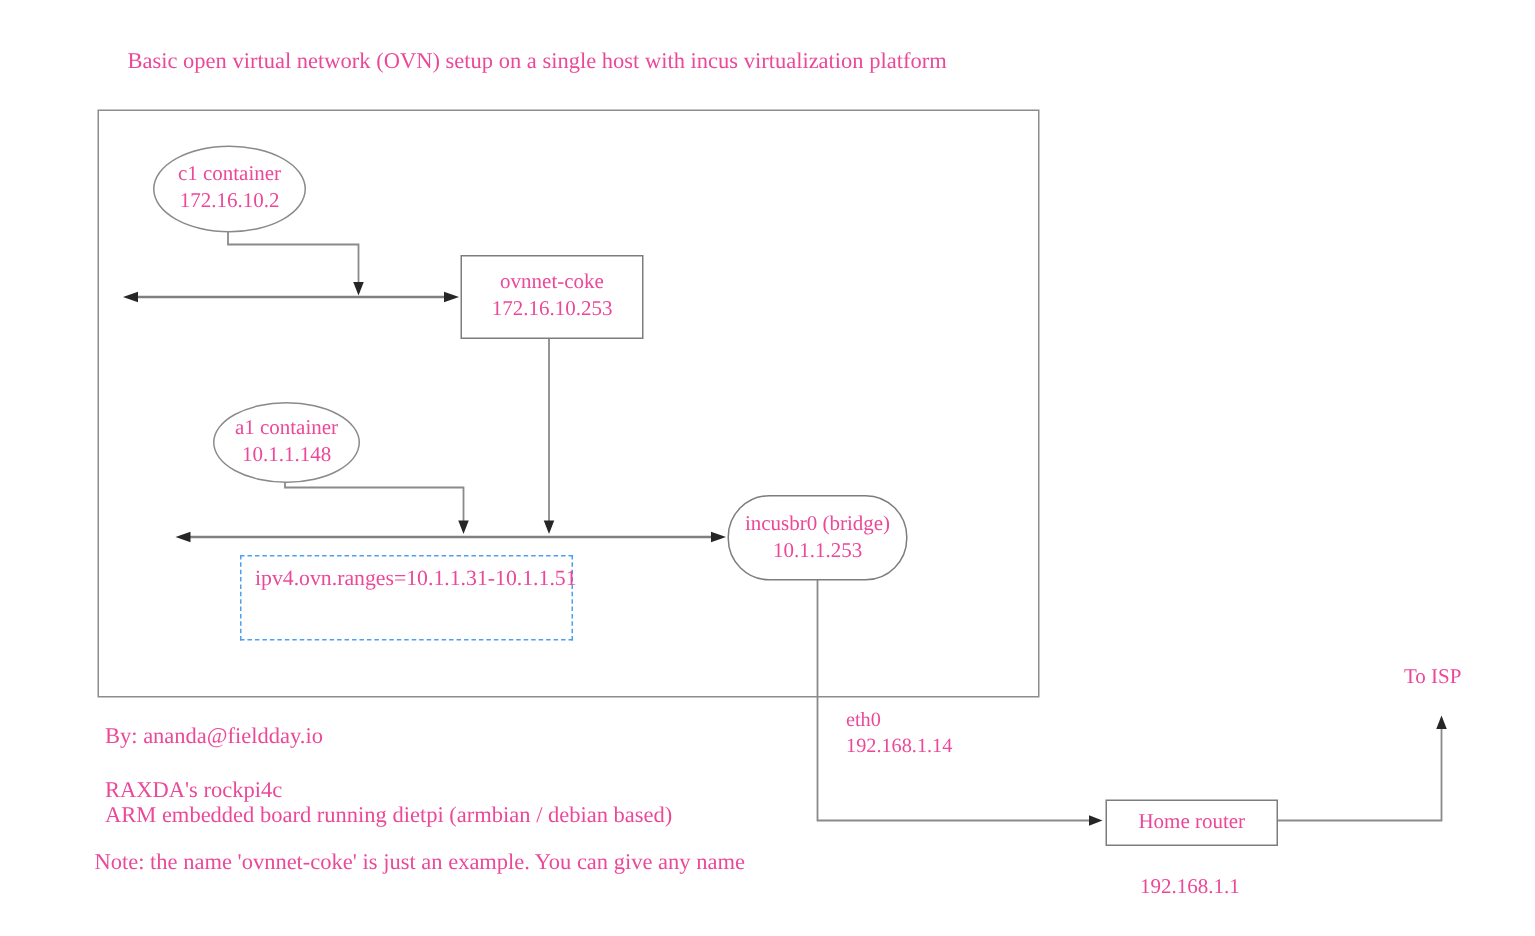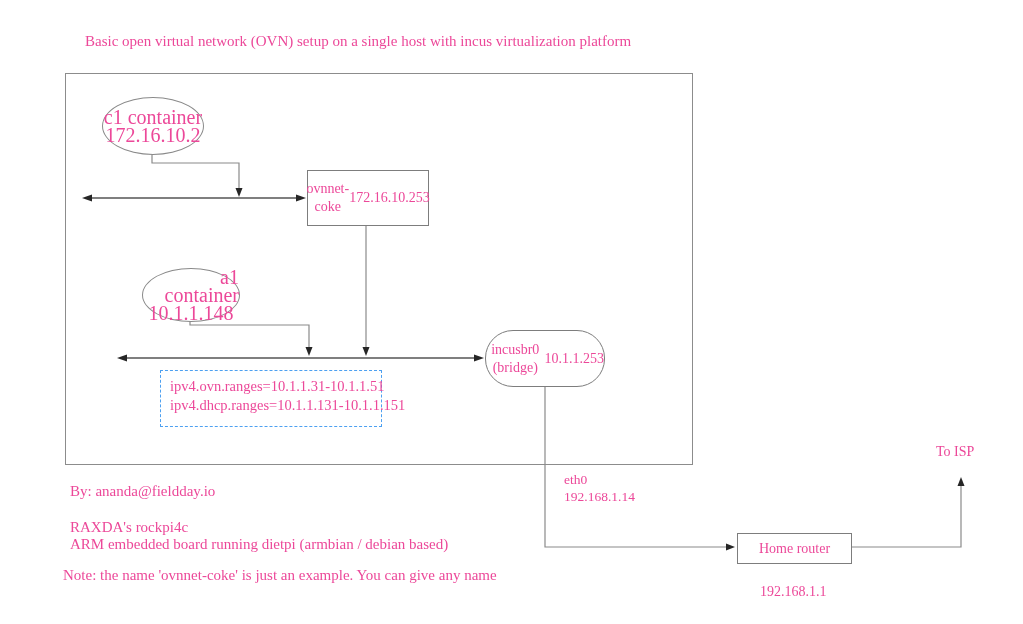--- a/index.html
+++ b/index.html
@@ -26,30 +26,30 @@
   }
   .ellipse-node {
     border: 1px solid #8a8a8a;
     border-radius: 50%;
     background: #ffffff;
     display: flex;
     flex-direction: column;
     align-items: center;
     justify-content: center;
     text-align: right;
-    font-size: 20px;
+    font-size: 14px;
     line-height: 18px;
   }
   .ellipse-c1 { left: 102px; top: 97px;  width: 100px; height: 56px; }
   .ellipse-a1 { left: 142px; top: 268px; width: 96px;  height: 52px; }
   .box-node {
     border: 1px solid #7d7d7d;
     background: #ffffff;
     display: flex;
-    flex-direction: row;
+    flex-direction: column;
     align-items: center;
     justify-content: center;
     text-align: center;
     font-size: 14px;
     line-height: 18px;
   }
   .box-ovnnet   { left: 307px; top: 170px; width: 120px; height: 54px; }
   .box-incusbr0 { left: 485px; top: 330px; width: 118px; height: 55px; border-radius: 28px; }
   .box-router   { left: 737px; top: 533px; width: 113px; height: 29px; font-size: 14px; }
   .ranges-box {
@@ -128,21 +128,20 @@
     <span>10.1.1.148</span>
   </div>
 
   <div class="abs box-node box-incusbr0">
     <span>incusbr0 (bridge)</span>
     <span>10.1.1.253</span>
   </div>
 
   <div class="abs ranges-box">
     <div>ipv4.ovn.ranges=10.1.1.31-10.1.1.51</div>
-    <div>ipv4.dhcp.ranges=10.1.1.131-10.1.1.151</div>
   </div>
 
   <div class="abs eth0-label">
     <div>eth0</div>
     <div>192.168.1.14</div>
   </div>
 
   <div class="abs box-node box-router">
     <span>Home router</span>
   </div>

